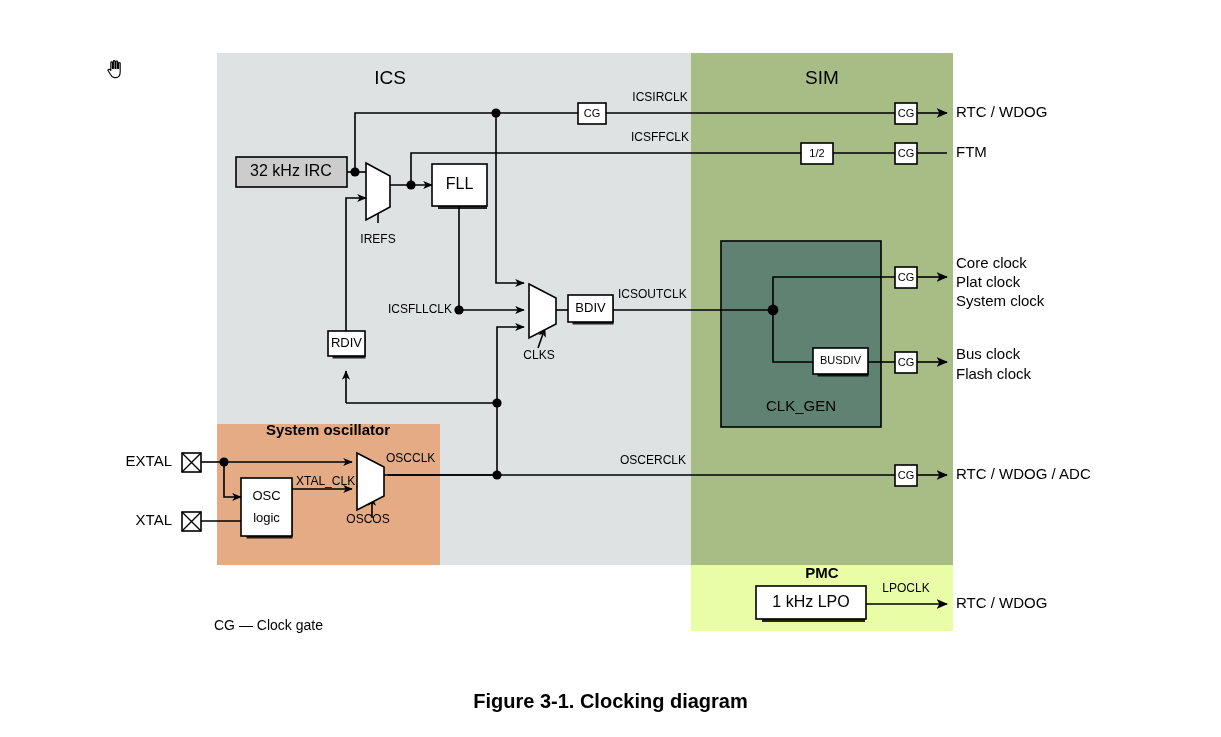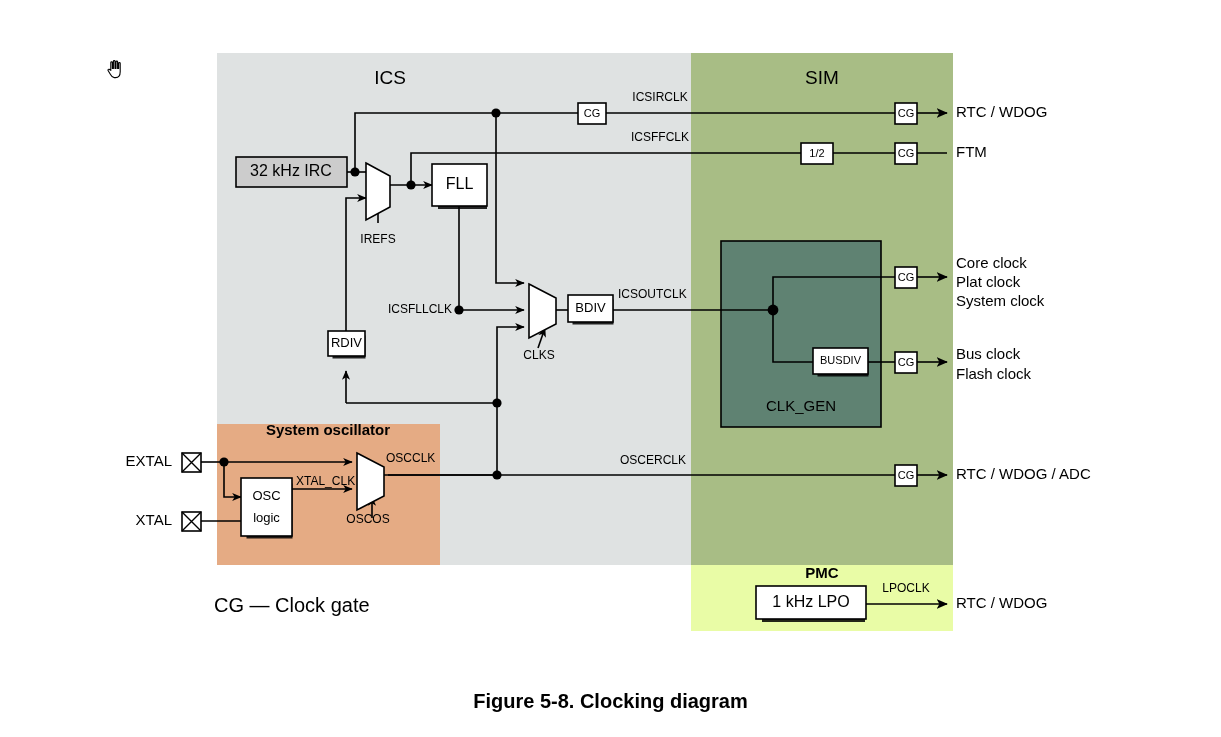--- a/index.html
+++ b/index.html
@@ -114,23 +114,23 @@
     fill: #ffffff;
     stroke: #000;
     stroke-width: 1.6;
   }
   .dot {
     fill: #000;
   }
   .notes {
     position: absolute;
     left: 214px;
-    top: 596px;
-    font-family: "Liberation Sans", sans-serif;
-    font-size: 20px;
+    top: 616px;
+    font-family: "Liberation Sans", sans-serif;
+    font-size: 14px;
     color: #000;
     line-height: 19px;
     white-space: nowrap;
   }
   .figure-caption {
     position: absolute;
     left: 0;
     top: 690px;
     width: 1221px;
     text-align: center;
@@ -327,21 +327,21 @@
     <text class="out-label" x="956" y="375" dominant-baseline="middle">Flash clock</text>
     <text class="out-label" x="956" y="475" dominant-baseline="middle">RTC / WDOG / ADC</text>
     <text class="out-label" x="956" y="604" dominant-baseline="middle">RTC / WDOG</text>
 
   </svg>
 
   <div class="notes">
     <div>CG — Clock gate</div>
   </div>
 
-  <div class="figure-caption">Figure 5-8. Clocking diagram</div>
+  <div class="figure-caption">Figure 3-1. Clocking diagram</div>
 
   <svg class="cursor" viewBox="0 0 22 24">
     <path d="M6.5 16.5 L4.2 12.8 C3.6 11.8 4.3 10.9 5.2 11.3 L6.8 12.4 L6.8 4.6
              C6.8 3.6 8.4 3.6 8.4 4.6 L8.4 10.4 L9.4 10.4 L9.4 3.3
              C9.4 2.3 11.0 2.3 11.0 3.3 L11.0 10.4 L12.0 10.4 L12.0 3.8
              C12.0 2.8 13.6 2.8 13.6 3.8 L13.6 10.4 L14.6 10.4 L14.6 5.2
              C14.6 4.2 16.2 4.2 16.2 5.2 L16.2 13.8
              C16.2 17.4 14.4 19.6 11.6 19.6 L10.2 19.6 C8.6 19.6 7.3 18.0 6.5 16.5 Z" fill="#ffffff" stroke="#000000" stroke-width="1.1" stroke-linejoin="round"></path>
   </svg>
 

